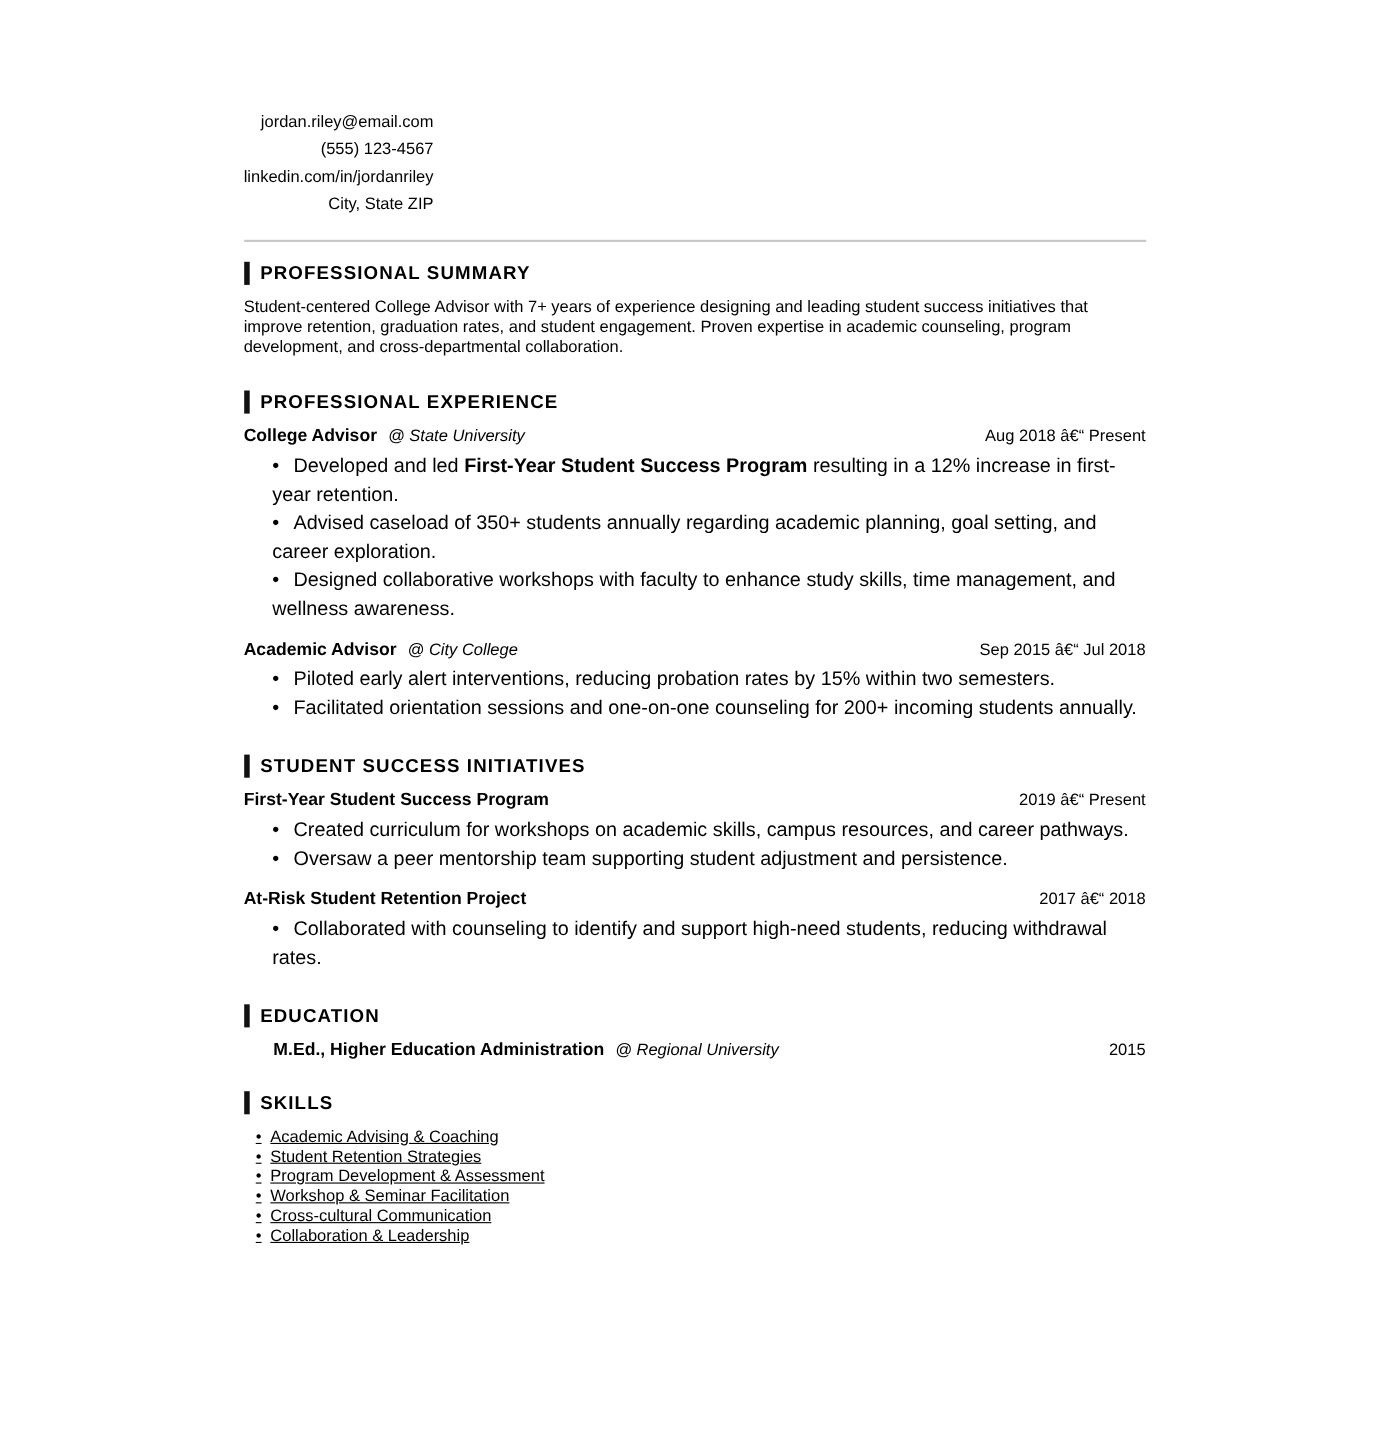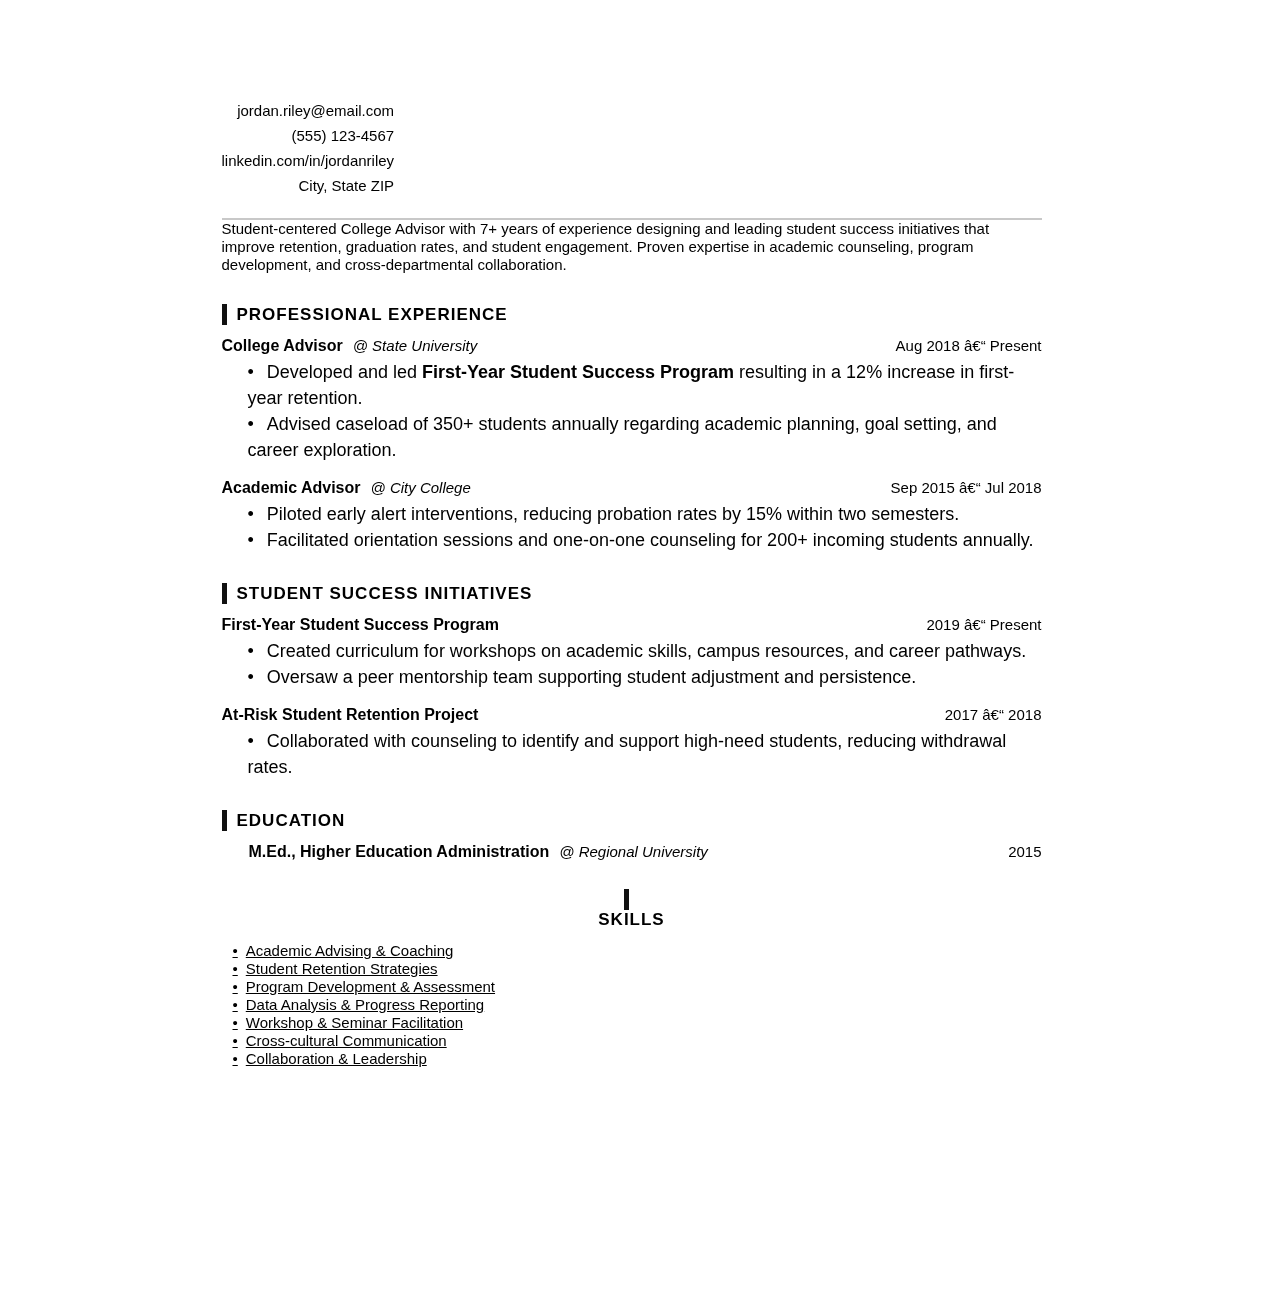--- a/index.html
+++ b/index.html
@@ -41,21 +41,21 @@
     margin-top: 20px;
   }
   
   .section-heading {
     display: flex;
     align-items: center;
     margin-top: 30px;
     margin-bottom: 12px;
   }
   .section-heading.first { margin-top: 18px; }
-  .section-heading.skills-h { margin-top: 28px; flex-direction: column; }
+  .section-heading.skills-h { margin-top: 28px; }
   .accent-bar {
     width: 5px;
     height: 21px;
     background: #111111;
     margin-right: 10px;
     flex: 0 0 auto;
   }
   .section-heading .label {
     font-size: 17px;
     font-weight: bold;
@@ -128,37 +128,42 @@
   <div class="header-row">
     <div class="contact">
       <div>jordan.riley@email.com</div>
       <div>(555) 123-4567</div>
       <div>linkedin.com/in/jordanriley</div>
       <div>City, State ZIP</div>
     </div>
   </div>
   <hr class="divider">
 
+  <div class="section-heading first">
+    <span class="accent-bar"></span>
+    <span class="label">PROFESSIONAL SUMMARY</span>
+  </div>
   <p class="summary-text">Student-centered College Advisor with 7+ years of experience designing and leading student success initiatives that improve retention, graduation rates, and student engagement. Proven expertise in academic counseling, program development, and cross-departmental collaboration.</p>
 
   <div class="section-heading">
     <span class="accent-bar"></span>
     <span class="label">PROFESSIONAL EXPERIENCE</span>
   </div>
 
   <div>
     <div class="entry-header">
       <div class="entry-title">
         <span>College Advisor</span><span class="entry-org">@ State University</span>
       </div>
       <div class="entry-dates">Aug 2018 â€“ Present</div>
     </div>
     <ul class="bullets">
       <li><span>Developed and led </span><b>First-Year Student Success Program</b><span> resulting in a 12% increase in first-year retention.</span></li>
       <li><span>Advised caseload of 350+ students annually regarding academic planning, goal setting, and career exploration.</span></li>
+      <li><span>Designed collaborative workshops with faculty to enhance study skills, time management, and wellness awareness.</span></li>
     </ul>
   </div>
 
   <div>
     <div class="entry-header spaced">
       <div class="entry-title">
         <span>Academic Advisor</span><span class="entry-org">@ City College</span>
       </div>
       <div class="entry-dates">Sep 2015 â€“ Jul 2018</div>
     </div>
@@ -208,19 +213,18 @@
 
 
   <div class="section-heading skills-h">
     <span class="accent-bar"></span>
     <span class="label">SKILLS</span>
   </div>
   <ul class="skills-list">
     <li>Academic Advising &amp; Coaching</li>
     <li>Student Retention Strategies</li>
     <li>Program Development &amp; Assessment</li>
-    <li>Data Analysis &amp; Progress Reporting</li>
     <li>Workshop &amp; Seminar Facilitation</li>
     <li>Cross-cultural Communication</li>
     <li>Collaboration &amp; Leadership</li>
   </ul>
 
 </div>
 
 </body></html>

